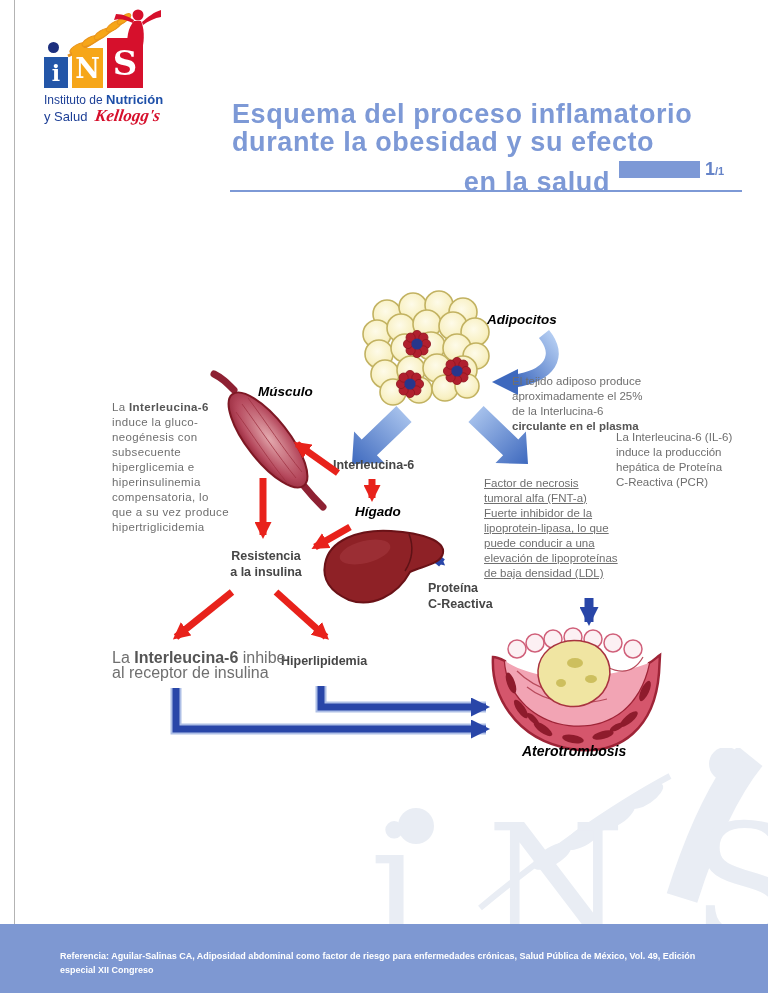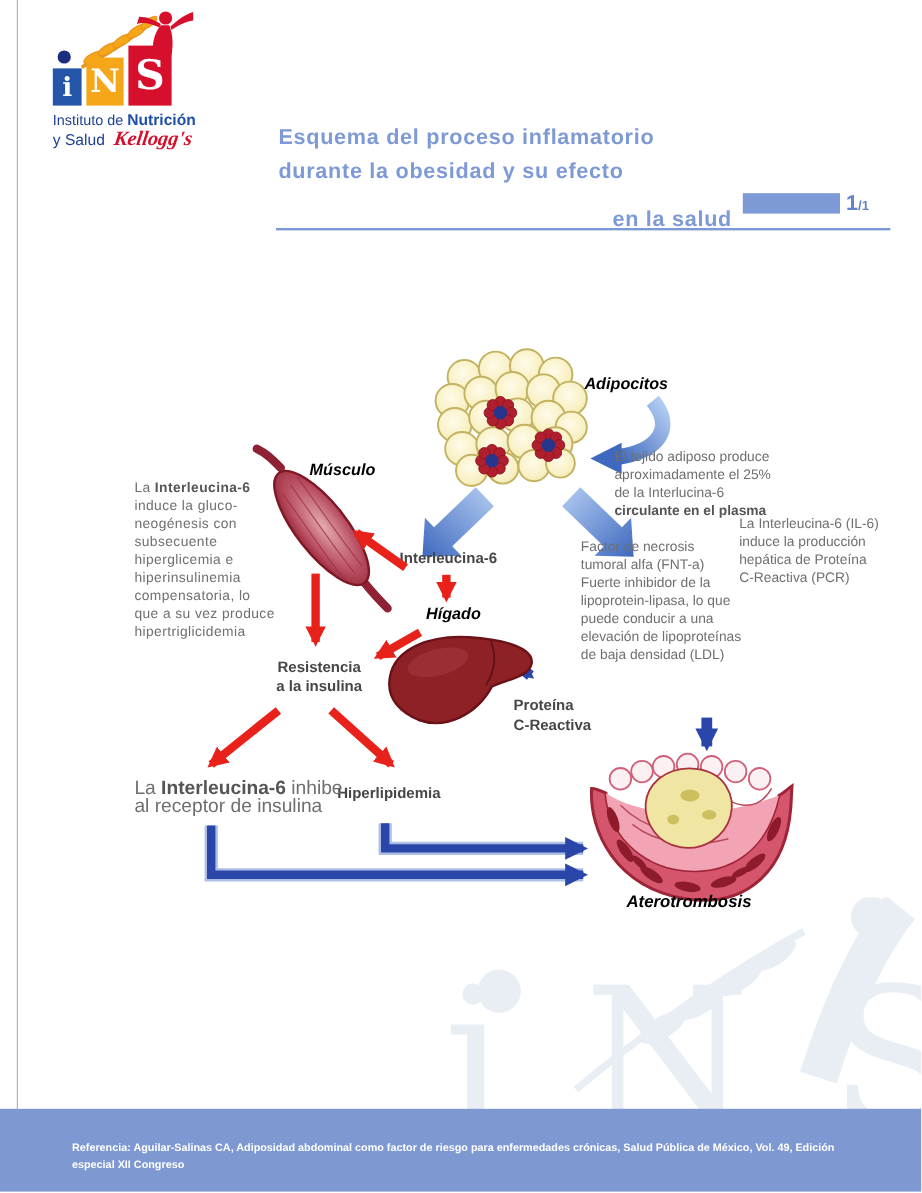--- a/index.html
+++ b/index.html
@@ -3,21 +3,21 @@
 <meta charset="utf-8">
 <style>
   html,body{margin:0;padding:0;background:#ffffff;}
   .page{position:relative;width:768px;height:994px;background:#ffffff;overflow:hidden;
         font-family:"Liberation Sans",sans-serif;}
   .abs{position:absolute;}
   svg{overflow:visible;display:block;}
 
   
   .vline{background:#b3b3b3;width:1px;}
-  .title{color:#7d99d6;font-size:18px;font-weight:bold;letter-spacing:.6px;line-height:28px;white-space:nowrap;}
+  .title{color:#7d99d6;font-size:27px;font-weight:bold;letter-spacing:.6px;line-height:28px;white-space:nowrap;}
   .title-r{text-align:right;}
   .pagebar{background:#7d99d6;}
   .pagenum{color:#6583c8;font-weight:bold;font-size:18px;}
   .pagenum .small{font-size:11px;}
   .rule{background:#7d99d6;height:2px;}
 
   
   .blk{position:absolute;}
   .blk-blue{background:#2356a8;}
   .blk-yellow{background:#f6a619;}
@@ -237,21 +237,21 @@
   <div class="abs txt" style="left:512px;top:374px;"><span>El tejido adiposo produce
 aproximadamente el 25%
 de la Interlucina-6
 </span><span class="b">circulante en el plasma</span></div>
 
   <div class="abs txt" style="left:616px;top:430px;">La Interleucina-6 (IL-6)
 induce la producción
 hepática de Proteína
 C-Reactiva (PCR)</div>
 
-  <div class="abs txt" style="left:484px;top:449px;">Factor de necrosis
+  <div class="abs txt" style="left:484px;top:476px;text-decoration:underline;">Factor de necrosis
 tumoral alfa (FNT-a)
 Fuerte inhibidor de la
 lipoprotein-lipasa, lo que
 puede conducir a una
 elevación de lipoproteínas
 de baja densidad (LDL)</div>
 
   <div class="abs txt sp" style="left:112px;top:400px;"><span>La </span><span class="b">Interleucina-6</span><span>
 induce la gluco-
 neogénesis con

